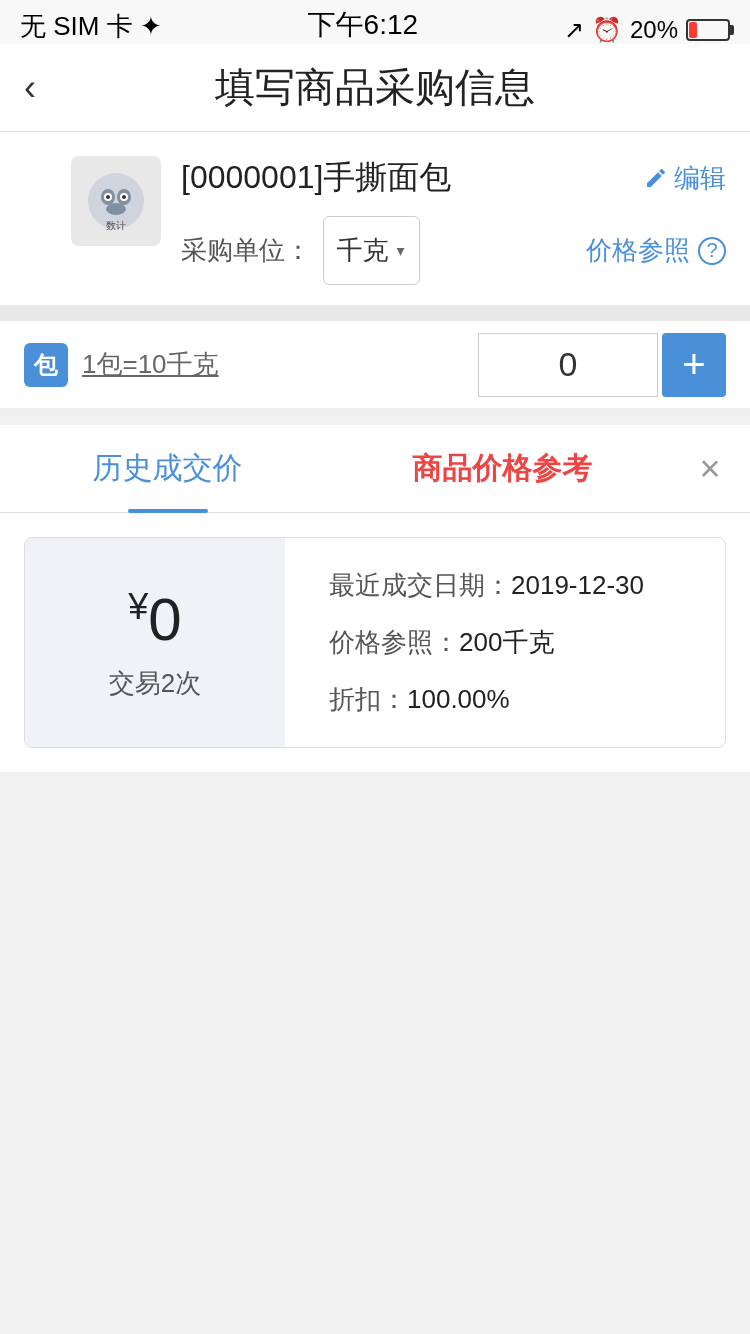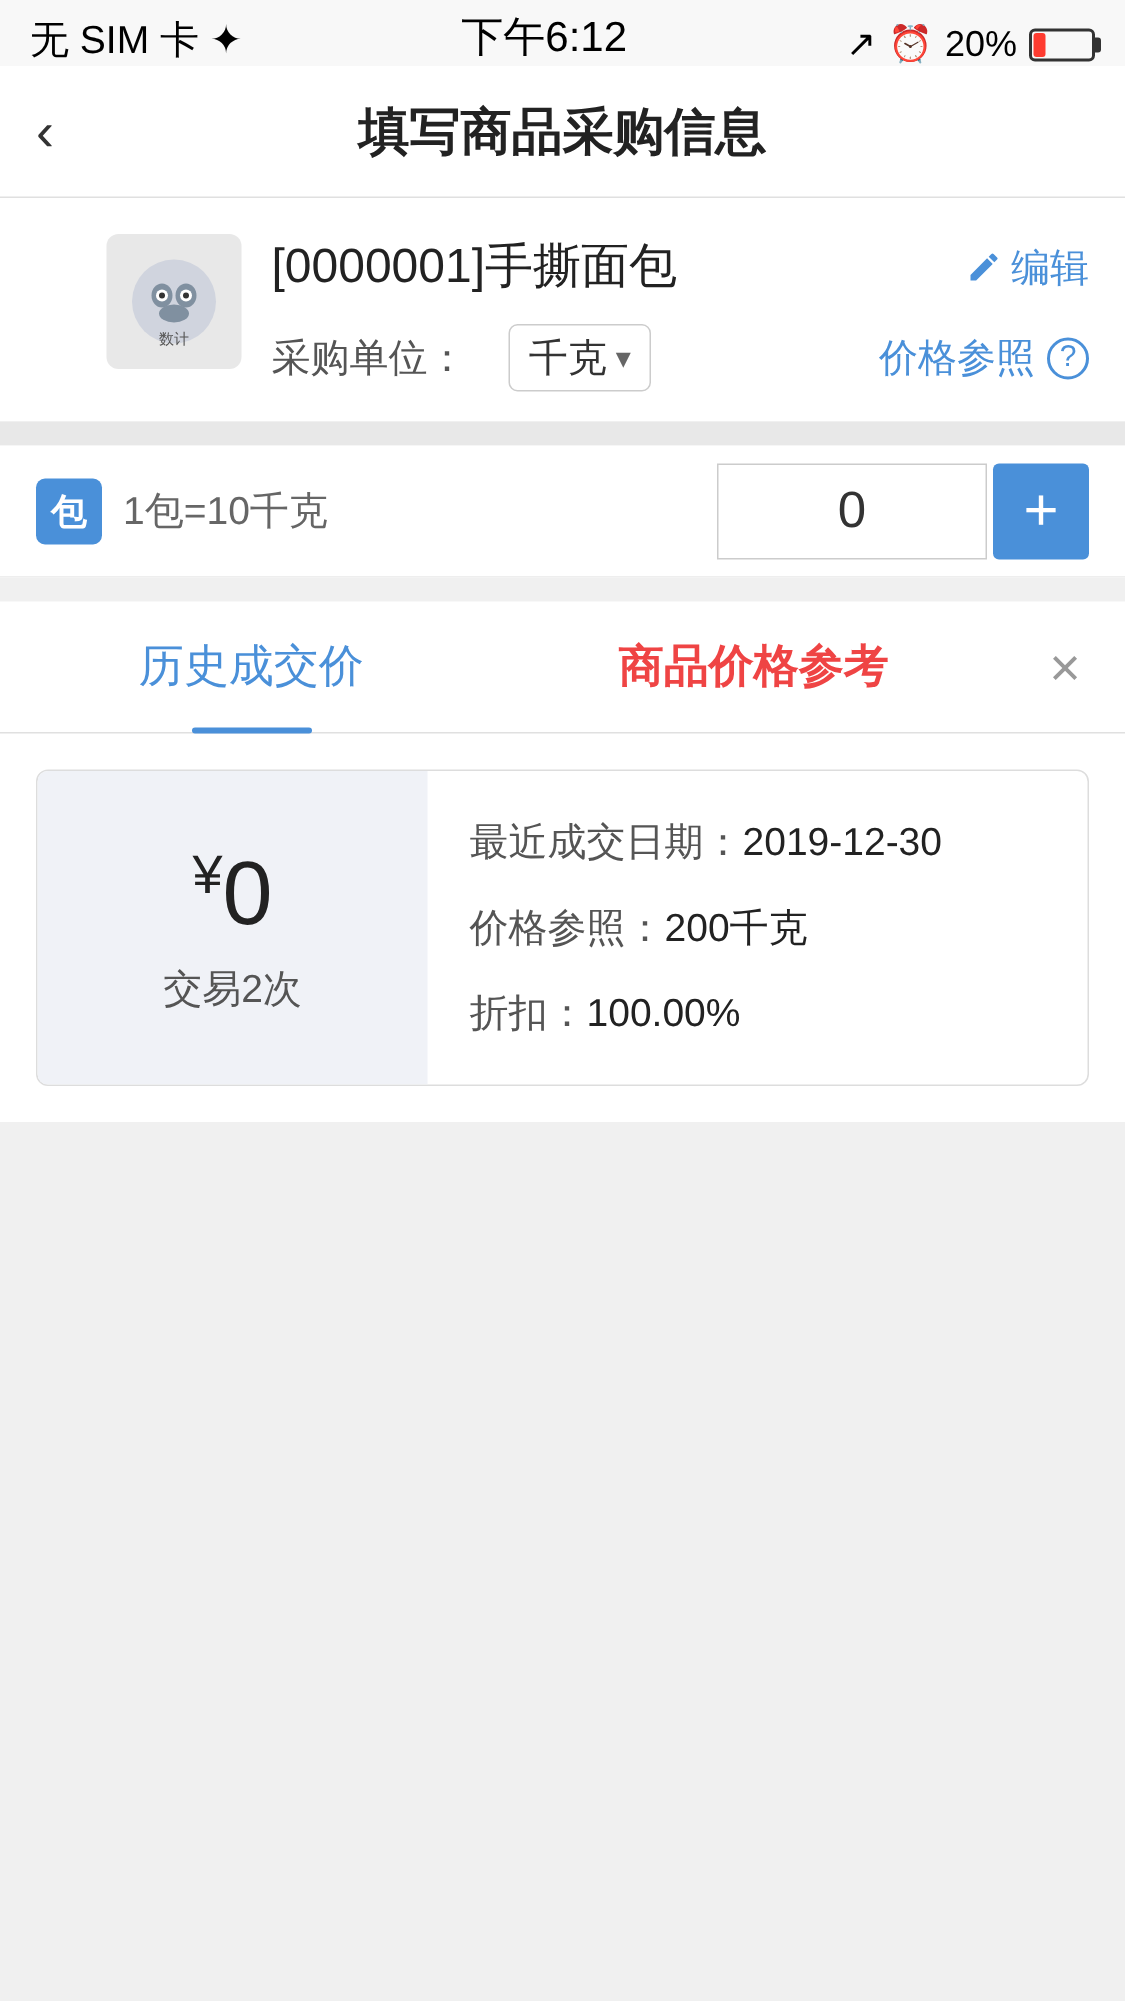--- a/index.html
+++ b/index.html
@@ -66,22 +66,22 @@
       border-bottom: 1px solid #e0e0e0;
     }
     .header-back {
       position: absolute;
       left: 24px;
       font-size: 36px;
       color: #333;
       cursor: pointer;
     }
     .header-title {
-      font-size: 34px;
-      font-weight: 700;
+      font-size: 40px;
+      font-weight: 400;
       color: #222;
     }
 
     
     .product-section {
       background: #fff;
       padding: 24px 24px 20px 24px;
       margin-bottom: 0;
     }
     .product-row {
@@ -133,25 +133,26 @@
     .unit-label {
       font-size: 26px;
       color: #555;
     }
     .unit-select {
       display: inline-flex;
       align-items: center;
       gap: 6px;
       border: 1px solid #ccc;
       border-radius: 6px;
-      padding: 4px 12px;
+      padding: 16px 12px;
       font-size: 26px;
       color: #333;
       background: #fff;
-      margin-left: 24px;
+      margin-left: 8px;
+      font-family: Liberation Mono, monospace;
     }
     .unit-select-arrow {
       font-size: 20px;
       color: #666;
     }
     .price-ref {
       display: flex;
       align-items: center;
       gap: 8px;
       color: #4a90d9;
@@ -200,20 +201,21 @@
       display: flex;
       align-items: center;
       justify-content: center;
       color: #fff;
       font-size: 24px;
       font-weight: 600;
     }
     .qty-unit-text {
       font-size: 26px;
       color: #666;
+      text-decoration: underline;
     }
     .qty-controls {
       display: flex;
       align-items: center;
       gap: 0;
     }
     .qty-input {
       width: 180px;
       height: 64px;
       border: 1px solid #ccc;
@@ -317,21 +319,21 @@
     .price-yen {
       font-size: 36px;
       vertical-align: super;
     }
     .price-transactions {
       font-size: 26px;
       color: #555;
     }
     .price-card-right {
       flex: 1;
-      padding: 28px 28px;
+      padding: 28px 44px;
       display: flex;
       flex-direction: column;
       gap: 18px;
       justify-content: center;
     }
     .price-detail-row {
       font-size: 26px;
       color: #333;
       line-height: 1.5;
     }

